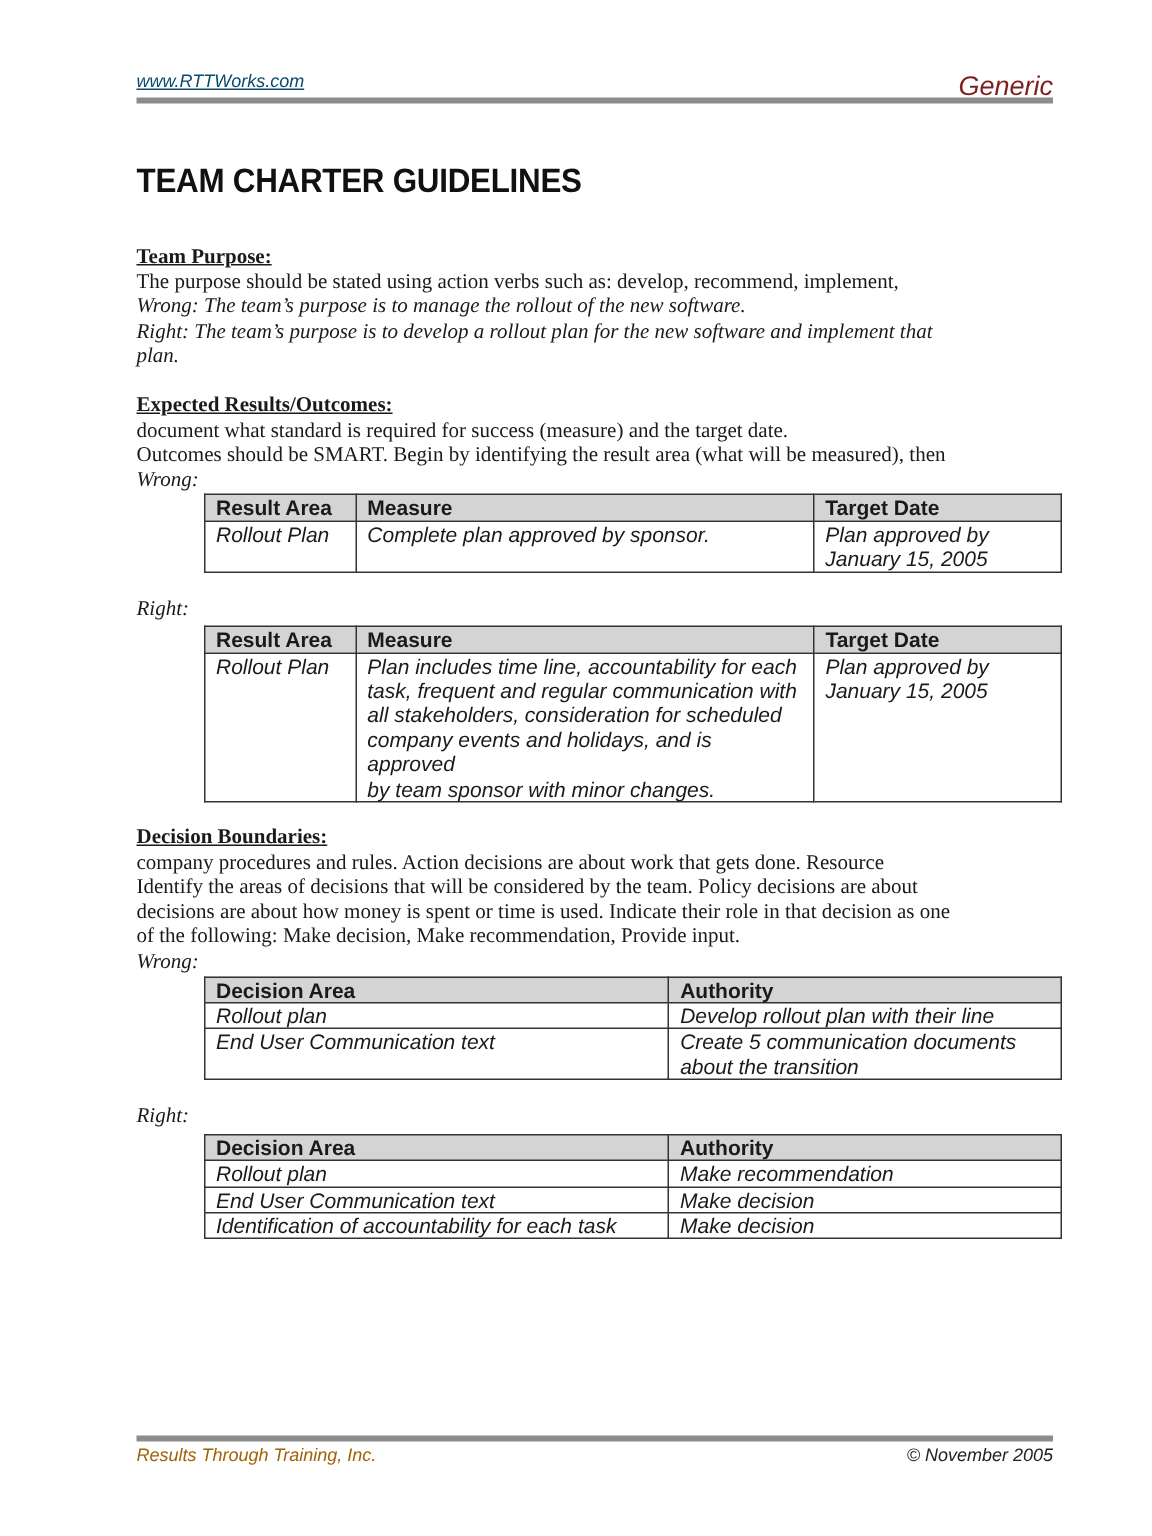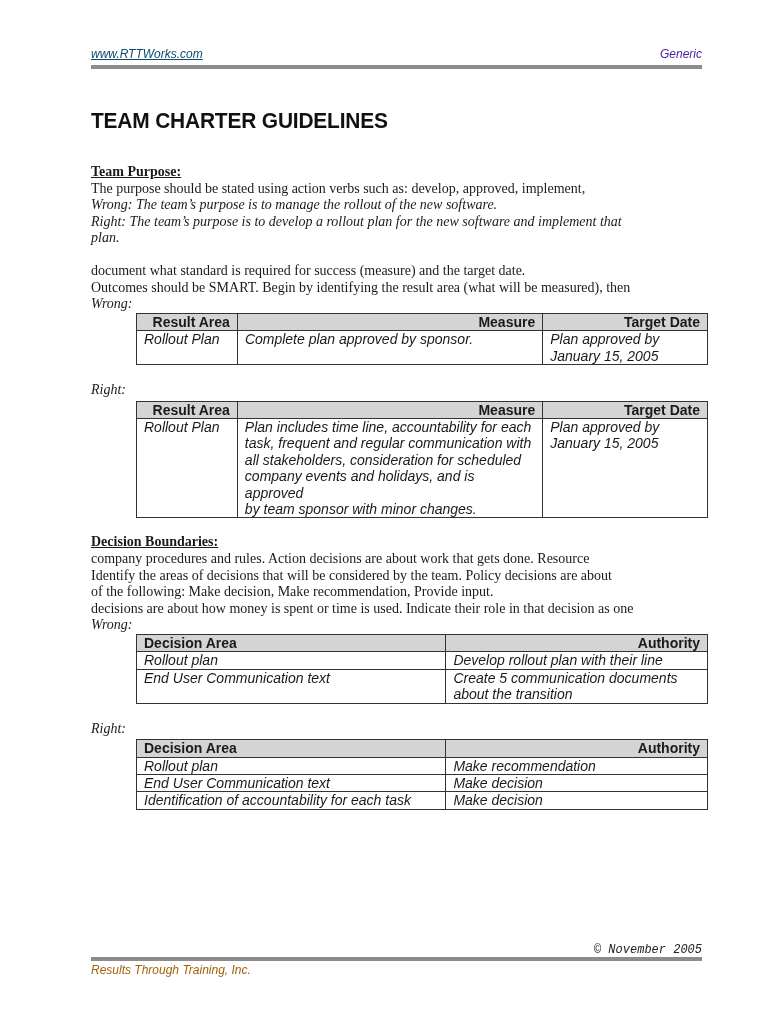--- a/index.html
+++ b/index.html
@@ -1,62 +1,63 @@
 <!DOCTYPE html>
 <html><head>
 <meta charset="utf-8">
 <style>
   html, body { margin:0; padding:0; background:#ffffff; }
   body { width:768px; height:1024px; position:relative; overflow:hidden;
          font-family:"Liberation Sans", sans-serif; color:#1a1a1a; }
   .page { position:absolute; left:0; top:0; width:768px; height:1024px; }
   .hdr-link { position:absolute; left:91px; top:47px; font-size:12px; font-style:italic;
               color:#0c4a6e; text-decoration:underline; }
-  .hdr-right { position:absolute; right:66px; top:47px; font-size:12px; font-style:italic; color:#4c1d95; }
+  .hdr-right { position:absolute; right:66px; top:47px; font-size:18px; font-style:italic; color:#7f1d1d; }
   .rule { position:absolute; left:91px; width:611px; height:4px; background:#8c8c8c; }
   .title { position:absolute; left:91px; top:108px; font-size:22.5px; font-weight:bold;
            letter-spacing:-0.2px; color:#111; margin:0; transform:scaleX(0.93); transform-origin:left; }
   .content { position:absolute; left:91px; top:164px; width:620px; font-size:14px; line-height:16.6px; }
   .content p { margin:0;font-family:Liberation Serif, serif; }
   .sec-h { font-weight:bold; text-decoration:underline; margin:0; font-size:14px; }
   .ital { font-style:italic; }
   .gap { height:16px; }
   .gap-s { height:17px; }
   table { border-collapse:collapse; margin-left:45px; width:572px; font-size:14px; line-height:16.4px; }
   th, td { border:1px solid #333; padding:0 7px; vertical-align:top; }
-  th { background:#d4d4d4; font-weight:bold; text-align:right; }
+  th { background:#d4d4d4; font-weight:bold; text-align:left; }
   th.left { text-align:left; }
   td { font-style:italic; }
   .foot-left { position:absolute; left:91px; top:963px; font-size:12px; font-style:italic; color:#a16207; }
-  .foot-right { position:absolute; right:66px; top:943px; font-size:12px; font-style:italic; color:#222;font-family:Liberation Mono, monospace; }
+  .foot-right { position:absolute; right:66px; top:963px; font-size:12px; font-style:italic; color:#222; }
 </style>
 </head>
 <body>
 
 <div class="page">
 
   <a class="hdr-link">www.RTTWorks.com</a>
   <span class="hdr-right">Generic</span>
   <div class="rule" style="top:65px;"></div>
 
   <h1 class="title">TEAM CHARTER GUIDELINES</h1>
 
   <div class="content">
 
     <section>
       <p class="sec-h">Team Purpose:</p>
-      <p>The purpose should be stated using action verbs such as:  develop, approved, implement,</p>
+      <p>The purpose should be stated using action verbs such as:  develop, recommend, implement,</p>
       <p class="ital">Wrong:  The team’s purpose is to manage the rollout of the new software.</p>
       <p class="ital">Right:  The team’s purpose is to develop a rollout plan for the new software and implement that</p>
       <p class="ital">plan.</p>
     </section>
 
     <div class="gap"></div>
 
     <section>
+      <p class="sec-h">Expected Results/Outcomes:</p>
       <p>document what standard is required for success (measure) and the target date.</p>
       <p>Outcomes should be SMART.  Begin by identifying the result area (what will be measured), then</p>
       <p class="ital">Wrong:</p>
 
       <table>
         <colgroup>
             <col style="width:101px">
             <col style="width:306px">
             <col style="width:165px">
           </colgroup>
@@ -109,22 +110,22 @@
       </tbody>
         </table>
     </section>
 
     <div class="gap"></div>
 
     <section>
       <p class="sec-h">Decision Boundaries:</p>
       <p>company procedures and rules.  Action decisions are about work that gets done.  Resource</p>
       <p>Identify the areas of decisions that will be considered by the team.  Policy decisions are about</p>
+      <p>decisions are about how money is spent or time is used.  Indicate their role in that decision as one</p>
       <p>of the following:  Make decision, Make recommendation, Provide input.</p>
-      <p>decisions are about how money is spent or time is used.  Indicate their role in that decision as one</p>
       <p class="ital">Wrong:</p>
 
       <table>
         <colgroup>
             <col style="width:310px">
             <col style="width:262px">
           </colgroup>
         <tbody>
             <tr>
           <th class="left">Decision Area</th>

